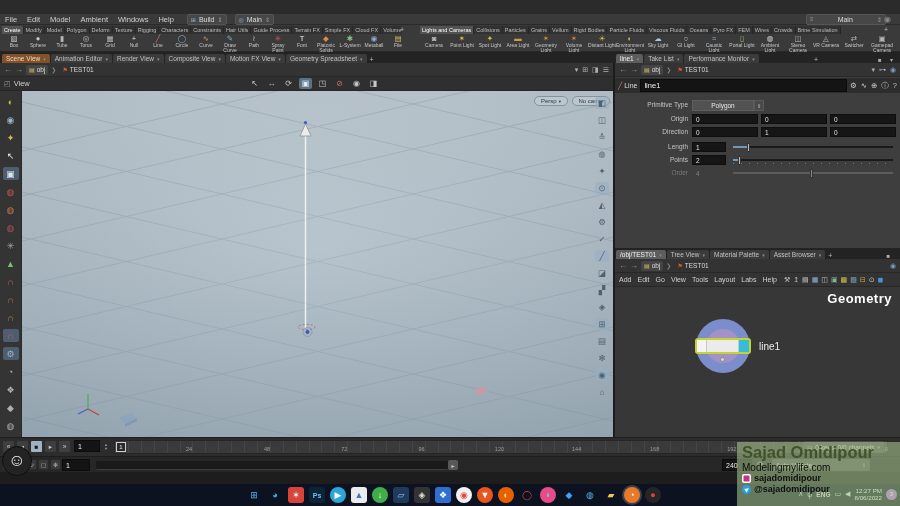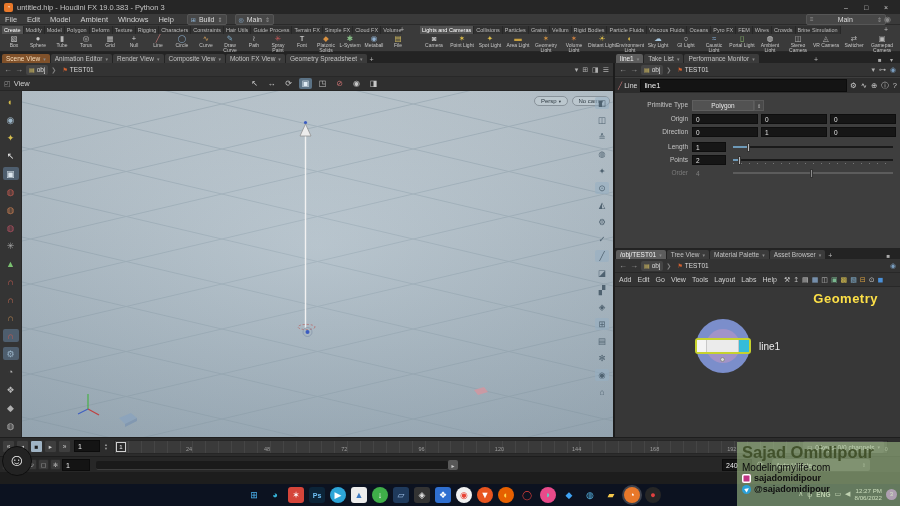--- a/index.html
+++ b/index.html
@@ -94,21 +94,21 @@
       background-image:repeating-linear-gradient(90deg,#777 0 1px,transparent 1px 8px)}
 
   
   .netpane{left:615px;top:248px;width:285px;height:189px;background:#3e3e3e;box-sizing:border-box}
   .nettabs{height:11px;background:#232323;display:flex;align-items:flex-end}
   .netmenu{height:14px;background:#333;border-bottom:1px solid #282828;display:flex;align-items:center;gap:5px;padding:0 4px;box-sizing:border-box}
   .nmitem{font-size:7px;color:#d0d0d0}
   .nmicons{display:flex;gap:3px;margin-left:2px}
   .nmicons .ic{font-size:7px}
   .netcanvas{position:relative;height:150px;background:#373737;overflow:hidden}
-  .geowm{position:absolute;right:22px;top:4px;font-size:13px;font-weight:bold;color:#fde047;letter-spacing:.5px}
+  .geowm{position:absolute;right:8px;top:4px;font-size:13px;font-weight:bold;color:#ffffff;letter-spacing:.5px}
   .nring{position:absolute;left:81px;top:32px;width:54px;height:54px;border-radius:50%;background:#7b8ecb}
   .nringin{position:absolute;left:91px;top:42px;width:34px;height:34px;border-radius:50%;background:#a193c8}
   .nbody{position:absolute;left:80px;top:51px;width:56px;height:16px;background:#ebebeb;border:2px solid #c6d22e;border-radius:3px;display:flex;box-sizing:border-box}
   .nflag{width:9px;border-right:1px solid #c8c8c8;background:#f4f4f4}
   .nmid{flex:1;display:flex;align-items:center;justify-content:center;font-size:9px;color:#444;border-right:1px solid #c8c8c8}
   .ncyan{width:10px;background:#35bcd8}
   .ndot{position:absolute;left:105px;top:70px;width:5px;height:5px;border-radius:50%;background:#d8d8d8;border:1px solid #8a8a8a;box-sizing:border-box}
   .nlabel{position:absolute;left:144px;top:54px;font-size:10px;color:#ececec}
 
   
@@ -154,29 +154,20 @@
   .wmrow{display:flex;align-items:center;gap:3px;font-size:9px;font-weight:700;color:#101010;line-height:11px}
   .igicon{width:9px;height:9px;border-radius:2px;background:#c13584;box-shadow:inset 0 0 0 1.5px #fff;display:inline-block}
   .tgicon{width:9px;height:9px;border-radius:50%;background:#2ba0d8;color:#fff;font-size:5px;display:inline-flex;align-items:center;justify-content:center}
   .tgicon span{transform:rotate(-35deg)}
 </style>
 </head>
 <body>
 
 <div id="stage">
 
-  <div class="titlebar abs">
-    <span class="hlogo ic">◔</span>
-    <span class="ttext">untitled.hip - Houdini FX 19.0.383 - Python 3</span>
-    <span class="winbtns">
-      <span class="winbtn">–</span>
-      <span class="winbtn">□</span>
-      <span class="winbtn">×</span>
-    </span>
-  </div>
 
   <div class="menubar abs">
     <span class="row">
         <span class="menu">File</span>
         <span class="menu">Edit</span>
         <span class="menu">Model</span>
         <span class="menu">Ambient</span>
         <span class="menu">Windows</span>
         <span class="menu">Help</span>
       </span>

